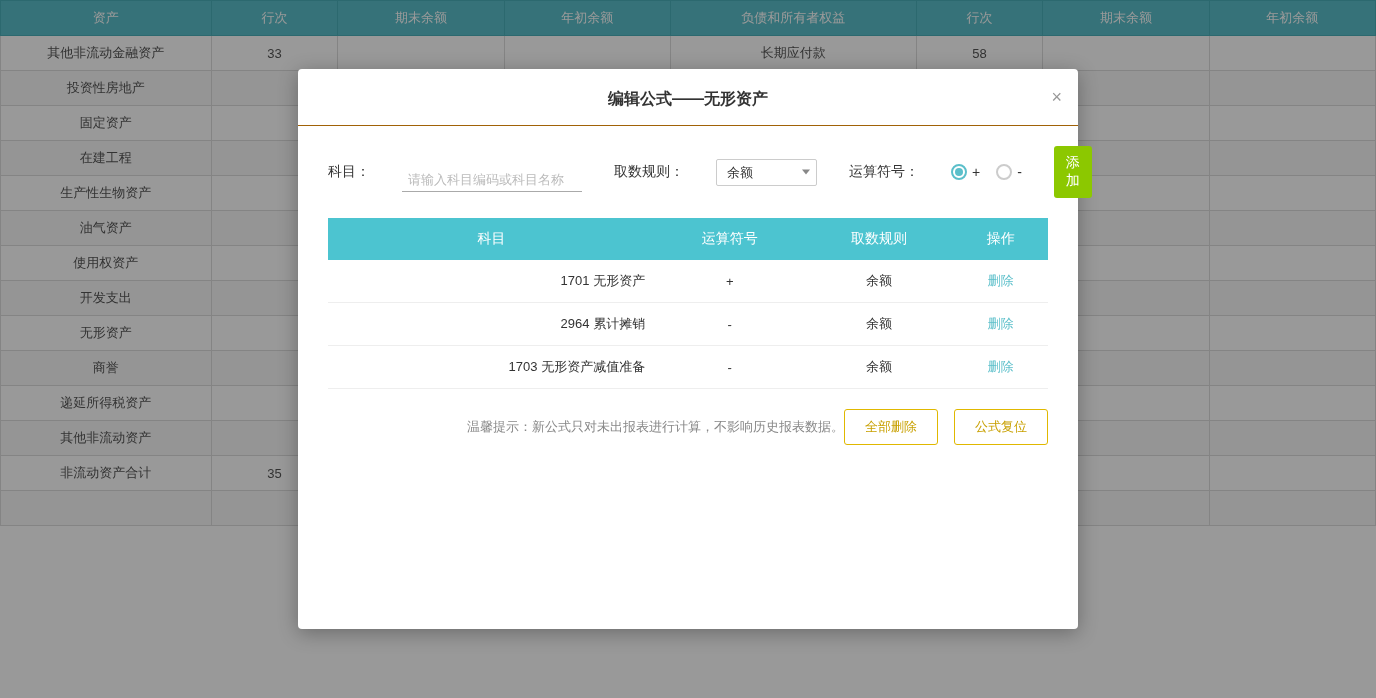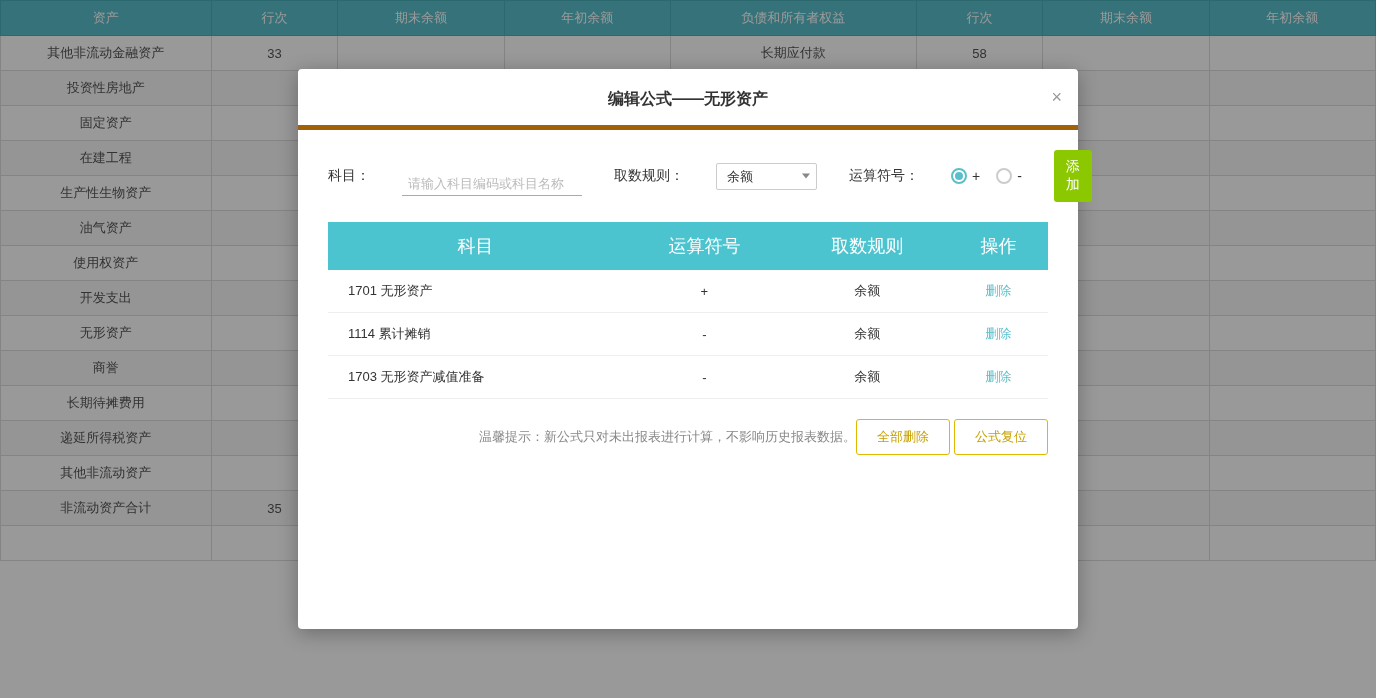--- a/index.html
+++ b/index.html
@@ -69,21 +69,21 @@
       position: relative;
       padding-bottom: 20px;
     }
 
     .modal-header {
       text-align: center;
       padding: 20px 20px 15px;
       font-size: 16px;
       color: #333;
       font-weight: bold;
-      border-bottom: 5px solid #a16207;
+      border-bottom: 1px solid #a16207;
       position: relative;
     }
 
     .modal-close {
       position: absolute;
       right: 16px;
       top: 50%;
       transform: translateY(-50%);
       font-size: 18px;
       color: #999;
@@ -215,33 +215,33 @@
       width: 100%;
       border-collapse: collapse;
     }
 
     .inner-table thead tr th {
       background: #4cc4d0;
       color: #fff;
       padding: 12px 10px;
       text-align: center;
       font-weight: normal;
-      font-size: 18px;
+      font-size: 14px;
     }
 
     .inner-table tbody tr td {
       padding: 12px 10px;
       text-align: center;
       border-bottom: 1px solid #eee;
       color: #333;
       font-size: 13px;
     }
 
     .inner-table tbody tr td:first-child {
-      text-align: left;
+      text-align: right;
       padding-left: 20px;
     }
 
     .delete-link {
       color: #5bbfca;
       cursor: pointer;
       text-decoration: none;
     }
 
     
@@ -252,21 +252,21 @@
       justify-content: flex-end;
     }
 
     .tip-text {
       font-size: 13px;
       color: #888;
     }
 
     .footer-btns {
       display: flex;
-      gap: 4px;
+      gap: 16px;
     }
 
     .outline-btn {
       background: #fff;
       border: 1px solid #e0b800;
       color: #c8a000;
       border-radius: 3px;
       padding: 8px 20px;
       font-size: 13px;
       cursor: pointer;
@@ -375,30 +375,20 @@
           <td></td>
           <td></td>
           <td></td>
           <td></td>
           <td></td>
           <td></td>
           <td></td>
         </tr>
         <tr>
           <td>商誉</td>
-          <td></td>
-          <td></td>
-          <td></td>
-          <td></td>
-          <td></td>
-          <td></td>
-          <td></td>
-        </tr>
-        <tr>
-          <td>长期待摊费用</td>
           <td></td>
           <td></td>
           <td></td>
           <td></td>
           <td></td>
           <td></td>
           <td></td>
         </tr>
         <tr>
           <td>递延所得税资产</td>
@@ -488,21 +478,21 @@
             </tr>
         </thead>
         <tbody id="inner-tbody">
             <tr>
               <td>1701 无形资产</td>
               <td>+</td>
               <td>余额</td>
               <td><a class="delete-link" href="#">删除</a></td>
             </tr>
             <tr>
-              <td>1114 累计摊销</td>
+              <td>2964 累计摊销</td>
               <td>-</td>
               <td>余额</td>
               <td><a class="delete-link" href="#">删除</a></td>
             </tr>
             <tr>
               <td>1703 无形资产减值准备</td>
               <td>-</td>
               <td>余额</td>
               <td><a class="delete-link" href="#">删除</a></td>
             </tr>

